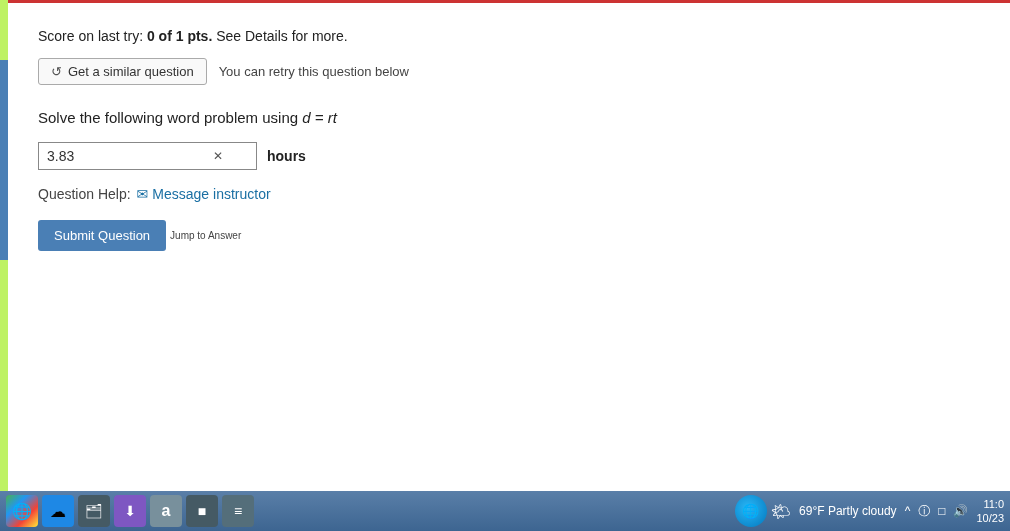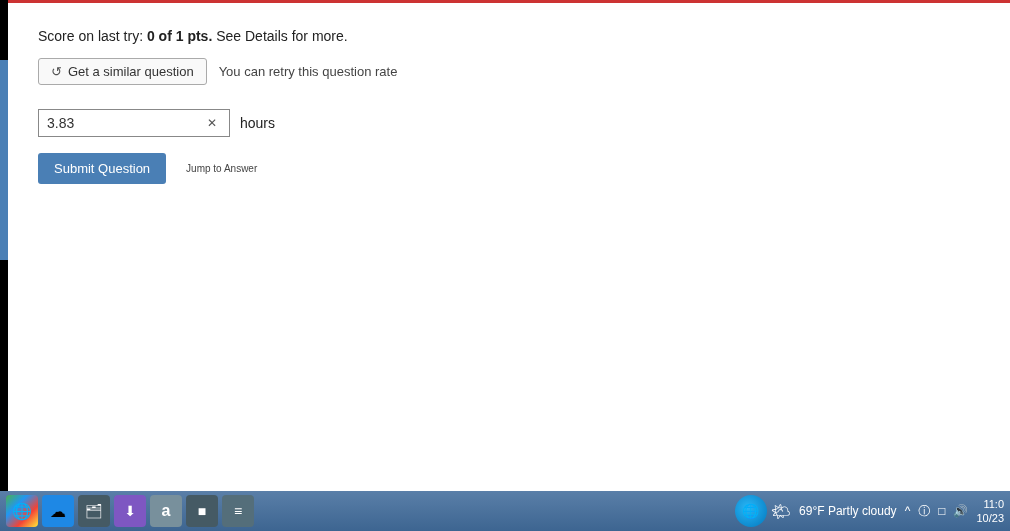--- a/index.html
+++ b/index.html
@@ -12,21 +12,21 @@
       position: relative;
     }
 
     
     .main-content {
       position: absolute;
       top: 0;
       left: 0;
       right: 0;
       bottom: 40px;
-      background: #000000;
+      background: #bef264;
       display: flex;
     }
 
     
     .left-accent {
       width: 8px;
       background: #4a7fb5;
       flex-shrink: 0;
       margin-top: 60px;
       height: 200px;
@@ -109,43 +109,44 @@
       align-items: center;
       gap: 10px;
       margin-bottom: 16px;
     }
 
     .answer-input-wrapper {
       border: 1px solid #888;
       padding: 5px 8px;
       display: flex;
       align-items: center;
-      gap: 10px;
+      gap: 16px;
       background: #fff;
-      width: 192px;
+      width: 219px;
     }
 
     .answer-input {
       border: none;
       outline: none;
       font-size: 14px;
       width: 150px;
       background: transparent;
       color: #333;
     }
 
     .clear-icon {
       font-size: 12px;
       color: #555;
       cursor: pointer;
     }
 
     .hours-label {
       font-size: 14px;
       color: #222;
+      font-weight: bold;
     }
 
     .question-help-row {
       display: flex;
       align-items: center;
       gap: 6px;
       margin-bottom: 18px;
       font-size: 14px;
       color: #444;
     }
@@ -158,21 +159,21 @@
       align-items: center;
       gap: 4px;
     }
 
     .envelope-icon {
       font-size: 14px;
     }
 
     .buttons-row {
       display: flex;
-      gap: 20px;
+      gap: 4px;
     }
 
     .submit-btn {
       background: #4a7fb5;
       color: #fff;
       border: none;
       padding: 8px 16px;
       font-size: 13px;
       border-radius: 3px;
       cursor: pointer;
@@ -284,33 +285,44 @@
 
     <div class="score-line">
       <span>Score on last try: </span><strong>0 of 1 pts.</strong><span> See Details for more.</span>
     </div>
 
     <div class="similar-question-row">
       <button class="similar-question-btn">
         <span class="refresh-icon">↻</span>
         <span>Get a similar question</span>
       </button>
-      <span class="retry-text">You can retry this question rate</span>
-    </div>
-
+      <span class="retry-text">You can retry this question below</span>
+    </div>
+
+    <div class="problem-title">
+      <span>Solve the following word problem using</span>
+      <em>d = rt</em>
+    </div>
 
 
     <div class="answer-row">
       <div class="answer-input-wrapper">
         <input class="answer-input" type="text" value="3.83" style="">
         <span class="clear-icon">✕</span>
       </div>
       <span class="hours-label">hours</span>
     </div>
 
+    <div class="question-help-row">
+      <span>Question Help:</span>
+      <a class="message-instructor-link" href="#">
+        <span class="envelope-icon">✉</span>
+        <span>Message instructor</span>
+      </a>
+    </div>
 
     <div class="buttons-row">
       <button class="submit-btn">Submit Question</button>
       <button class="jump-link">Jump to Answer</button>
     </div>
 
   </div>
 </div>
 
 <div class="taskbar">

